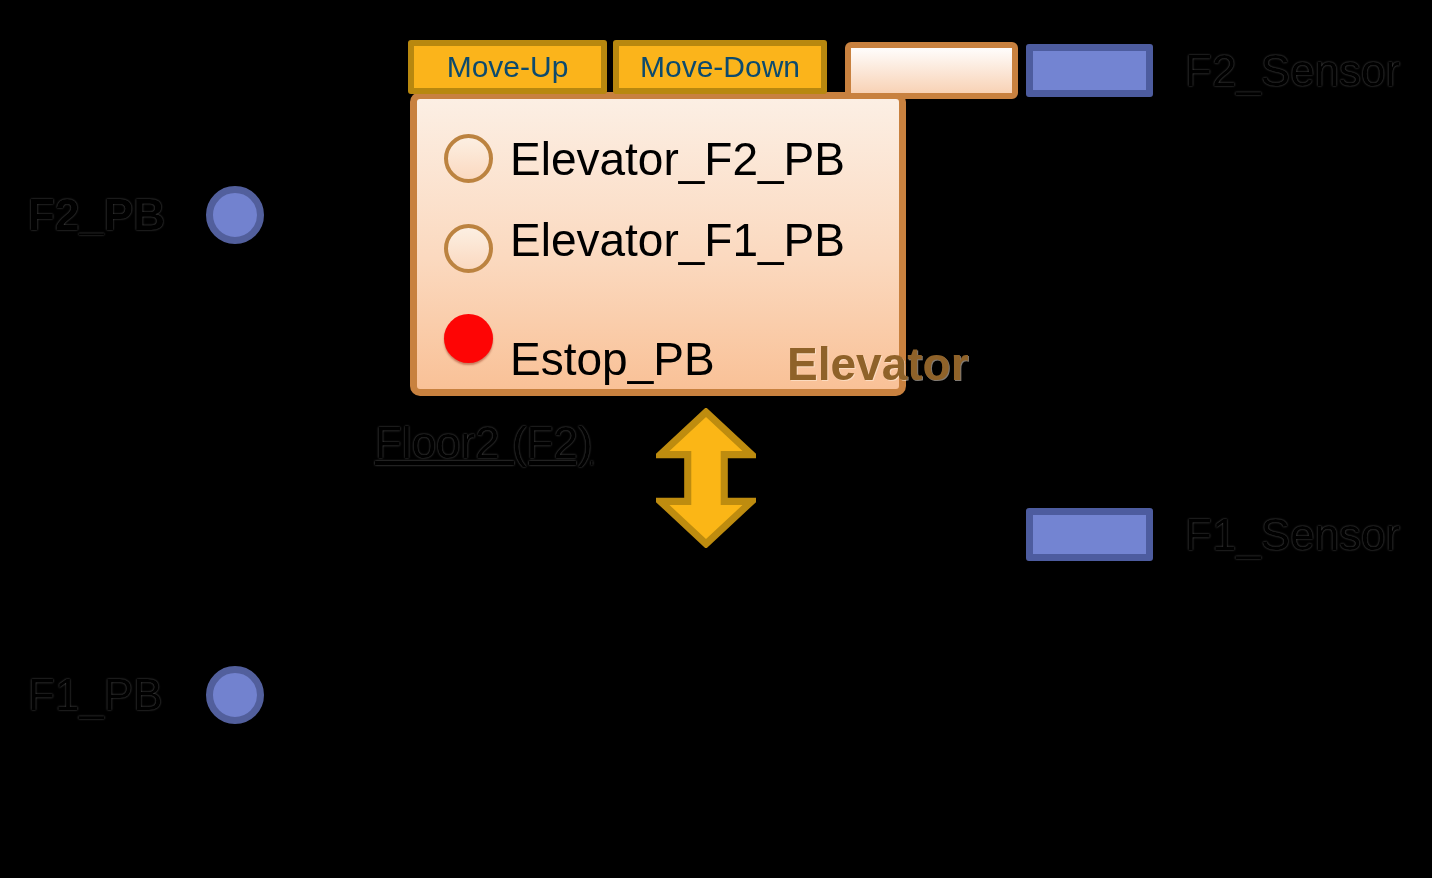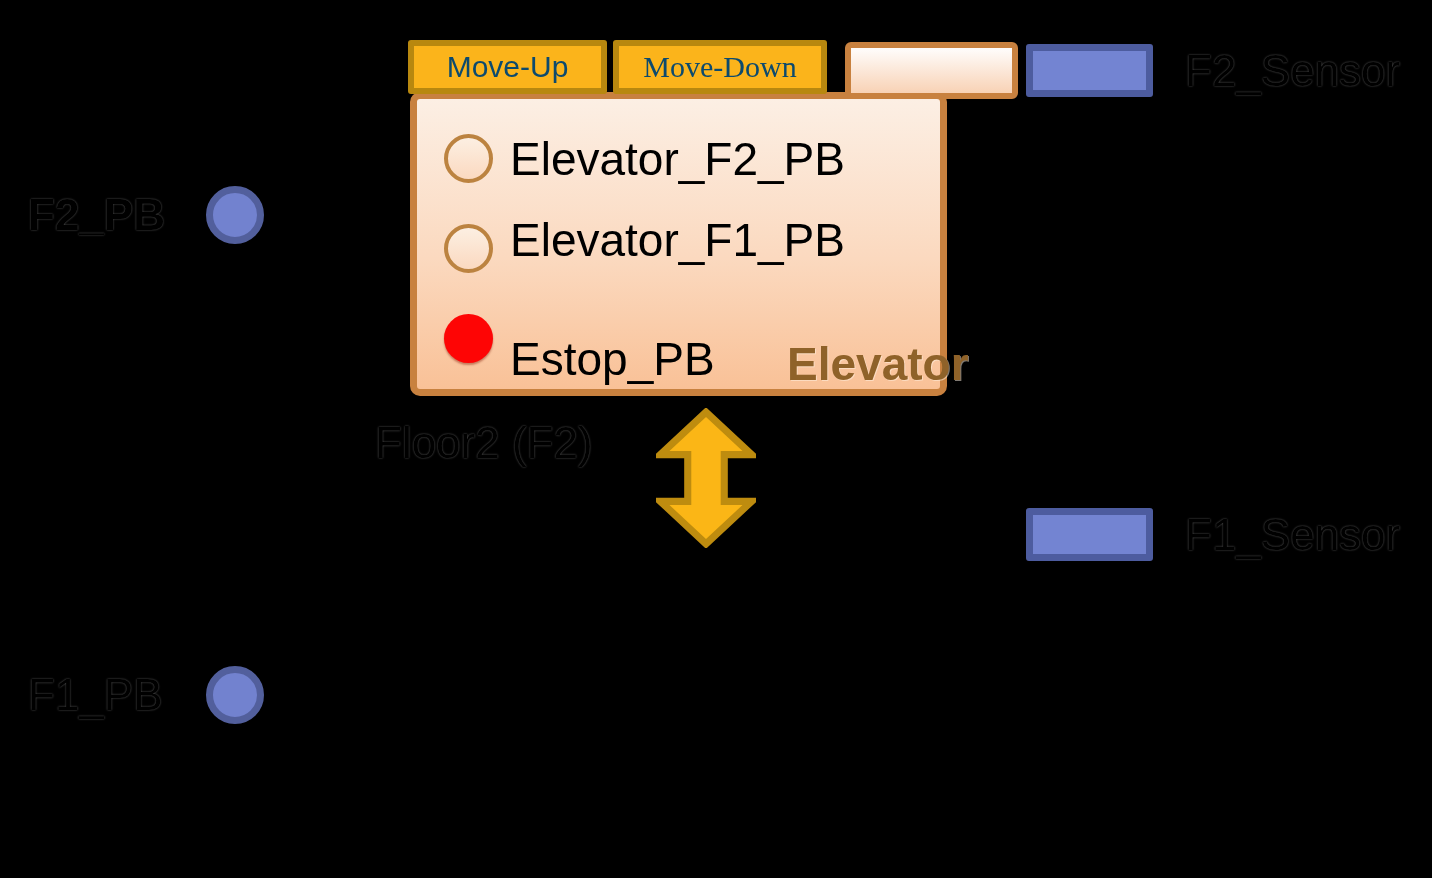--- a/index.html
+++ b/index.html
@@ -19,21 +19,21 @@
 
   
   .black-label {
     position:absolute; color:#000000; white-space:nowrap;
     text-shadow:0 0 2px rgba(115,115,115,0.85);
     font-size:44px;
   }
 
   
   #elevator-panel {
-    position:absolute; left:410px; top:92px; width:537px; height:304px;
+    position:absolute; left:410px; top:92px; width:496px; height:304px;
     border:7px solid #c8813f; border-radius:10px;
     background:linear-gradient(180deg, #fcefe4 0%, #fbd9bf 55%, #f9c197 100%);
     z-index:1;
   }
   
   #status-box {
     position:absolute; left:845px; top:42px; width:173px; height:57px;
     border:6px solid #c8813f; border-radius:6px;
     background:linear-gradient(180deg, #fffdfc 0%, #f8d2b5 100%);
     z-index:2;
@@ -91,35 +91,35 @@
     <div class="radio peach" style="top:125px;"></div>
     <div class="radio-label" style="top:116px;">Elevator_F1_PB</div>
 
     <div class="radio red" style="top:215px;"></div>
     <div class="radio-label" style="top:215px;margin-top:20px;">Estop_PB</div>
 
     <div id="panel-title">Elevator</div>
   </div>
 
   <div class="gold-btn" style="left:408px; width:199px; z-index:2;">Move-Up</div>
-  <div class="gold-btn" style="left:613px; width:214px; z-index:2;font-family:Liberation Serif, serif;">Move-Down</div>
+  <div class="gold-btn" style="left:613px; width:214px; z-index:2;">Move-Down</div>
 
   <div id="status-box"></div>
 
   <div class="sensor-rect" style="top:44px;"></div>
   <div class="sensor-label black-label" style="top:44px;">F2_Sensor</div>
 
   <div class="sensor-rect" style="top:508px;"></div>
   <div class="sensor-label black-label" style="top:508px;">F1_Sensor</div>
 
   <div class="pb-circle" style="top:186px;"></div>
   <div class="pb-label black-label" style="top:186px;font-weight:bold;">F2_PB</div>
 
   <div class="pb-circle" style="top:666px;"></div>
   <div class="pb-label black-label" style="top:666px;">F1_PB</div>
 
-  <div class="black-label" style="left:375px; top:418px;">Floor2 (F2)</div>
+  <div class="black-label" style="left:375px; top:418px;text-decoration:underline;">Floor2 (F2)</div>
 
   <svg id="up-down-arrow" width="100" height="140" viewBox="0 0 96 138">
     <polygon points="48,4 93,46 66,46 66,92 93,92 48,134 3,92 30,92 30,46 3,46" fill="#fbb616" stroke="#be8c0f" stroke-width="7" stroke-linejoin="miter"></polygon>
   </svg>
 
 </div>
 
 </body></html>

